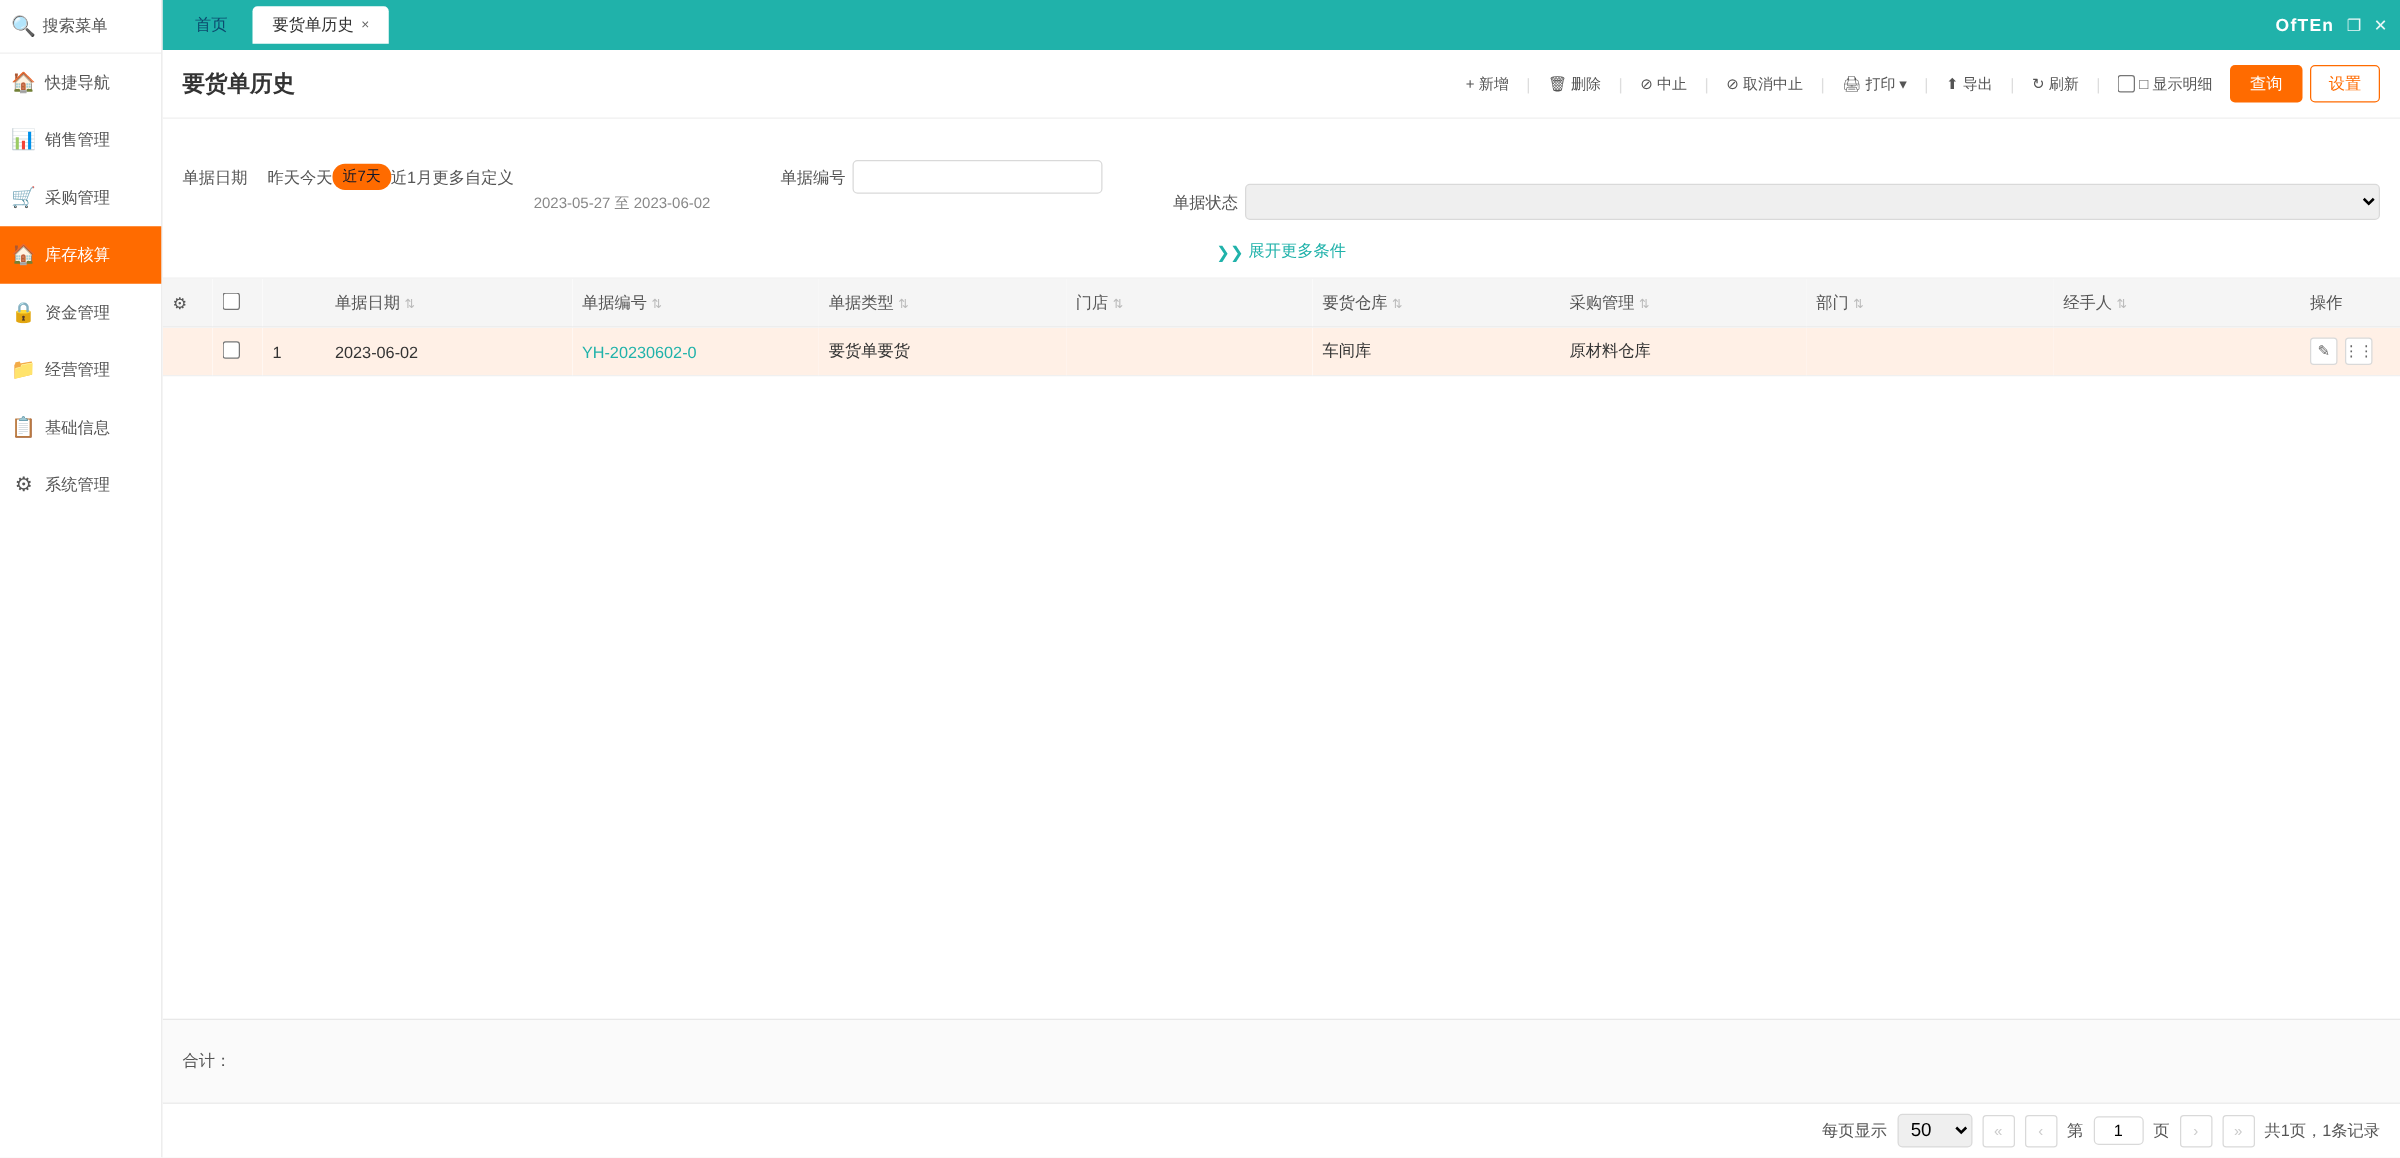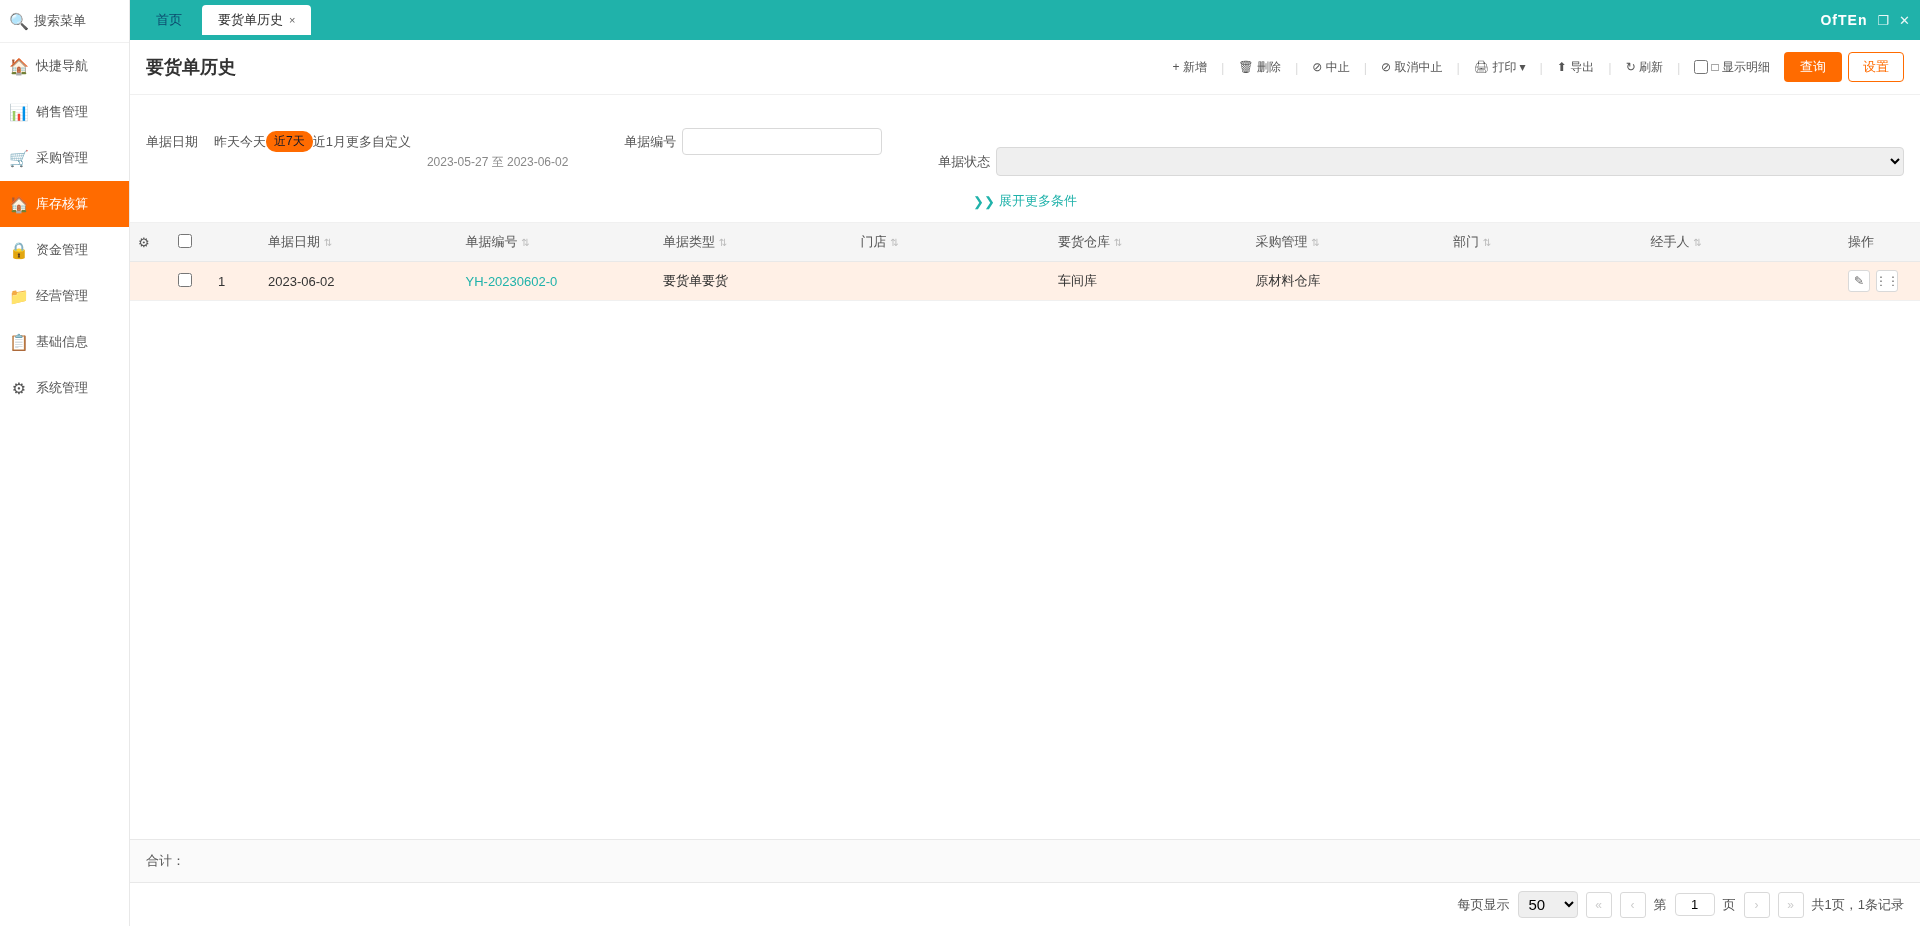--- a/index.html
+++ b/index.html
@@ -60,21 +60,21 @@
     tr.selected td { background: #fff0e6; }
     .checkbox-col { width: 40px; }
     .num-col { width: 50px; color: #888; }
     .ops-col { width: 80px; }
     .link-text { color: #20b2aa; cursor: pointer; text-decoration: none; }
     .row-ops { display: flex; gap: 6px; }
     .row-op-btn { width: 22px; height: 22px; display: flex; align-items: center; justify-content: center; border: 1px solid #d9d9d9; border-radius: 3px; cursor: pointer; color: #666; font-size: 12px; background: #fff; }
     .settings-icon-col { width: 40px; }
 
     
-    .table-footer { background: #fafafa; padding: 12px 16px; border-top: 1px solid #e8e8e8; font-size: 13px; color: #555; flex-shrink: 0; display: flex; align-items: center; gap: 20px; }
+    .table-footer { background: #fafafa; padding: 24px 16px; border-top: 1px solid #e8e8e8; font-size: 13px; color: #555; flex-shrink: 0; display: flex; align-items: center; gap: 20px; }
 
     
     .pagination { height: 44px; border-top: 1px solid #e8e8e8; display: flex; align-items: center; justify-content: flex-end; padding: 0 16px; gap: 8px; flex-shrink: 0; background: #fff; }
     .page-size-label { color: #555; font-size: 13px; }
     .page-size-select { border: 1px solid #d9d9d9; border-radius: 4px; padding: 3px 6px; font-size: 15px; outline: none; }
     .page-nav-btn { width: 26px; height: 26px; display: flex; align-items: center; justify-content: center; border: 1px solid #d9d9d9; border-radius: 3px; cursor: pointer; color: #666; background: #fff; font-size: 12px; }
     .page-nav-btn.disabled { color: #ccc; cursor: not-allowed; }
     .page-input { width: 40px; border: 1px solid #d9d9d9; border-radius: 4px; padding: 3px 6px; text-align: center; font-size: 13px; outline: none; }
     .page-info { color: #555; font-size: 13px; }
     .page-label { color: #555; font-size: 13px; }

